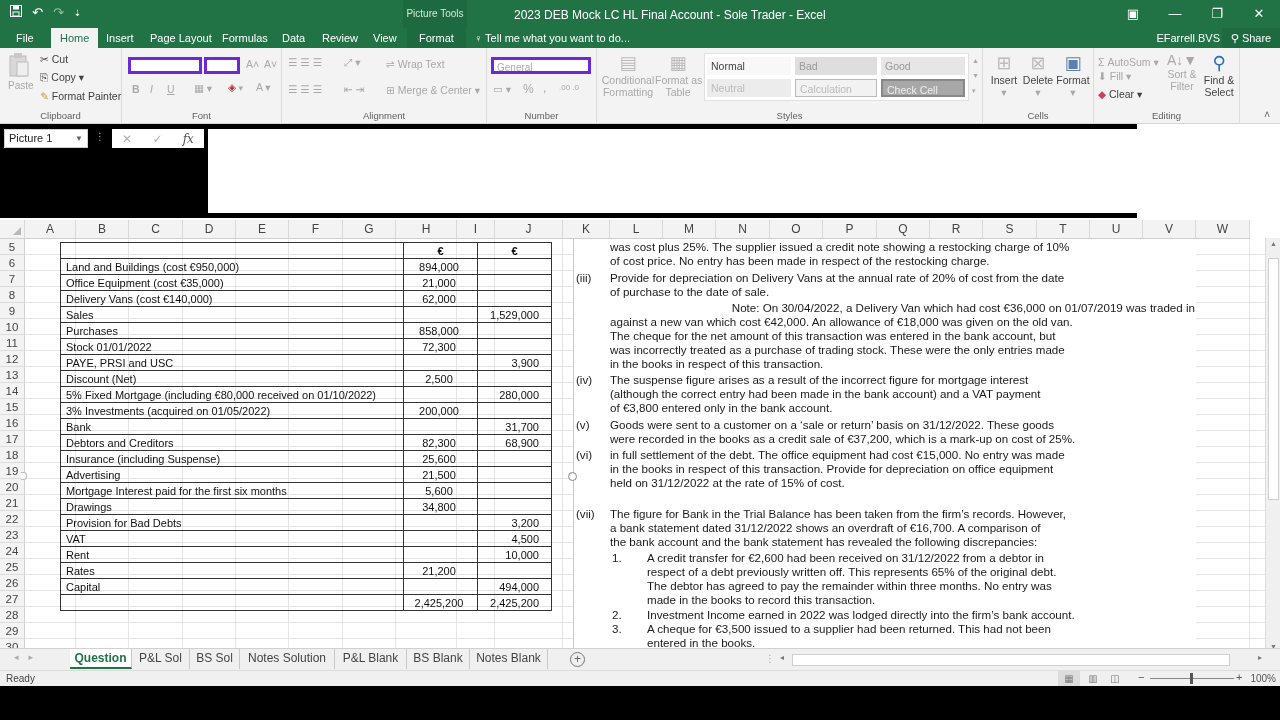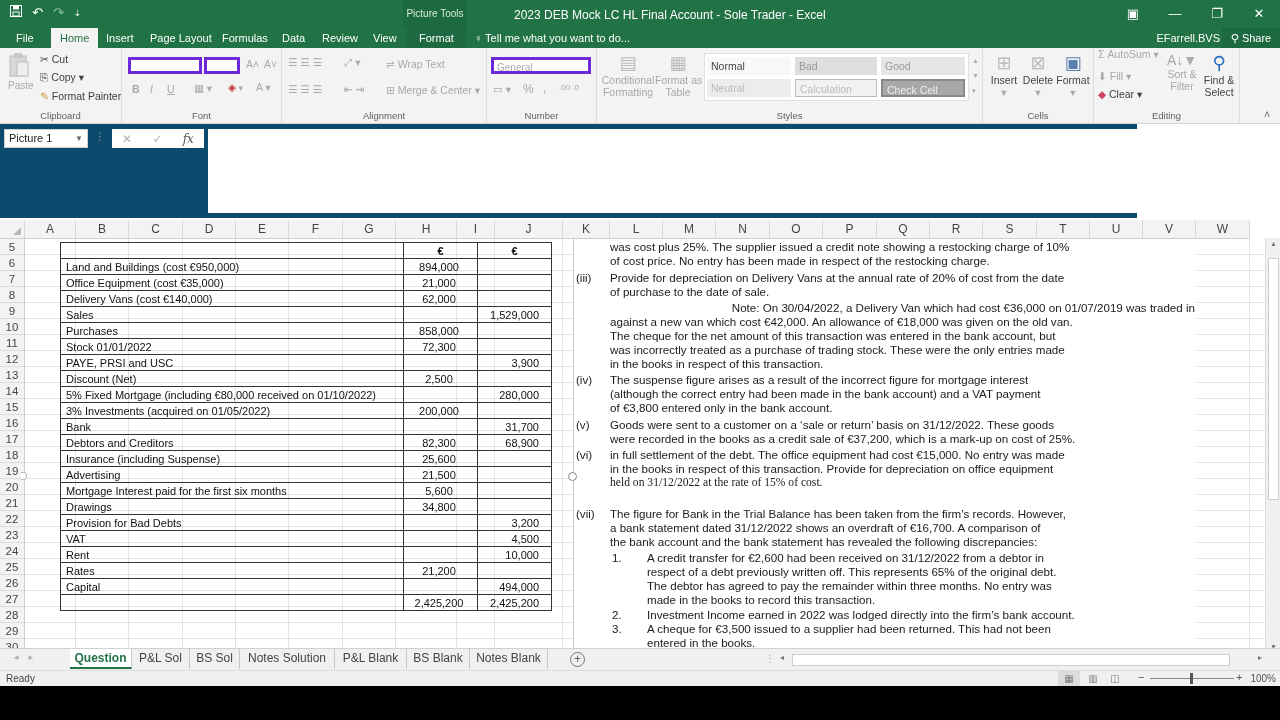--- a/index.html
+++ b/index.html
@@ -28,21 +28,21 @@
   
   .ribbon { position: absolute; left: 0; top: 48px; width: 1280px; height: 76px; background: #f3f3f3; border-bottom: 1px solid #d4d4d4; color: #a0a0a0; font-size: 10px; }
   .grp { position: absolute; top: 0; height: 76px; border-right: 1px solid #dcdcdc; }
   .grp-label { position: absolute; bottom: 3px; left: 0; right: 0; text-align: center; font-size: 9.5px; color: #606060; }
   .r-item { position: absolute; font-size: 10.5px; color: #a8a8a8; white-space: nowrap; }
   .r-item.dark { color: #404040; }
   .inputbox { position: absolute; background: #fff; border: 3px solid #6d28d9; height: 17px; }
   .style-box { position: absolute; height: 18px; font-size: 10.5px; padding-left: 4px; line-height: 18px; }
 
   
-  .formulabar { position: absolute; left: 0; top: 124px; width: 1137px; height: 94px; background: #0c4a6e; }
+  .formulabar { position: absolute; left: 0; top: 124px; width: 1137px; height: 94px; background: #000000; }
   .namebox { position: absolute; left: 4px; top: 5px; width: 84px; height: 19px; background: #fff; border: 1px solid #d0d0d0; font-size: 11px; padding-left: 4px; line-height: 17px; color: #222; }
   .namebox .dd { position: absolute; right: 4px; top: 0; font-size: 8px; color: #666; }
   .fx-btns { position: absolute; left: 112px; top: 5px; width: 92px; height: 19px; background: #fff; display: flex; justify-content: space-around; align-items: center; font-size: 12px; color: #b0b0b0; }
   .fx-btns .fx { color: #555; font-style: italic; font-family: "DejaVu Serif", serif; }
   .formula-input { position: absolute; left: 208px; top: 5px; width: 1072px; height: 84px; background: #fff; }
 
   
   .grid { position: absolute; left: 0; top: 220px; width: 1265px; height: 432px; background: #fff; overflow: hidden; }
   .colhead { position: absolute; top: 0; height: 19px; background: #f3f3f3; border-right: 1px solid #d8d8d8; border-bottom: 1px solid #cfcfcf; font-size: 12px; color: #444; text-align: center; line-height: 19px; }
   .corner { position: absolute; left: 0; top: 0; width: 25px; height: 19px; background: #f3f3f3; border-right: 1px solid #d8d8d8; border-bottom: 1px solid #cfcfcf; }
@@ -226,21 +226,21 @@
       </div>
       <div class="r-item" style="left:72px;top:4px;text-align:center;width:36px">
         <div style="font-size:18px;color:#5b7fb0">▣</div>
         <div style="color:#444">Format</div>
           <div>▾</div>
       </div>
       <div class="grp-label">Cells</div>
     </div>
 
     <div class="grp" style="left:1094px;width:146px">
-      <div class="r-item" style="left:4px;top:0"><span>Σ</span> <span>AutoSum</span> ▾</div>
+      <div class="r-item" style="left:4px;top:8px"><span>Σ</span> <span>AutoSum</span> ▾</div>
       <div class="r-item" style="left:4px;top:22px"><span>⬇</span> <span>Fill</span> ▾</div>
       <div class="r-item dark" style="left:4px;top:40px"><span style="color:#d04060">◆</span> <span>Clear</span> ▾</div>
       <div class="r-item" style="left:72px;top:4px;text-align:center;width:32px">
         <div style="font-size:14px">A↓▼</div>
         <div>Sort &amp;</div>
         <div>Filter</div>
       </div>
       <div class="r-item" style="left:106px;top:4px;text-align:center;width:38px">
         <div style="font-size:18px;color:#2a6fc0">⚲</div>
         <div style="color:#444">Find &amp;</div>
@@ -530,21 +530,21 @@
             <div class="txt">
               <div style="white-space: nowrap;">Goods were sent to a customer on a ‘sale or return’ basis on 31/12/2022.  These goods</div>
               <div style="white-space: nowrap;">were recorded in the books as a credit sale of €37,200, which is a mark-up on cost of 25%.</div>
             </div>
           </div>
           <div class="note" style="top: 209px;">
             <div class="lbl">(vi)</div>
             <div class="txt">
               <div style="white-space: nowrap;">in full settlement of the debt.  The office equipment had cost €15,000.  No entry was made</div>
               <div style="white-space: nowrap;">in the books in respect of this transaction.  Provide for depreciation on office equipment</div>
-              <div style="white-space: nowrap; font-family: Liberation Serif, serif;">held on 31/12/2022 at the rate of 15% of cost.</div>
+              <div style="white-space: nowrap;">held on 31/12/2022 at the rate of 15% of cost.</div>
             </div>
           </div>
           <div class="note" style="top: 268px;">
             <div class="lbl">(vii)</div>
             <div class="txt">
               <div style="white-space: nowrap;">The figure for Bank in the Trial Balance has been taken from the firm’s records.  However,</div>
               <div style="white-space: nowrap;">a bank statement dated 31/12/2022 shows an overdraft of €16,700.  A comparison of</div>
               <div style="white-space: nowrap;">the bank account and the bank statement has revealed the following discrepancies:</div>
             </div>
           </div>

